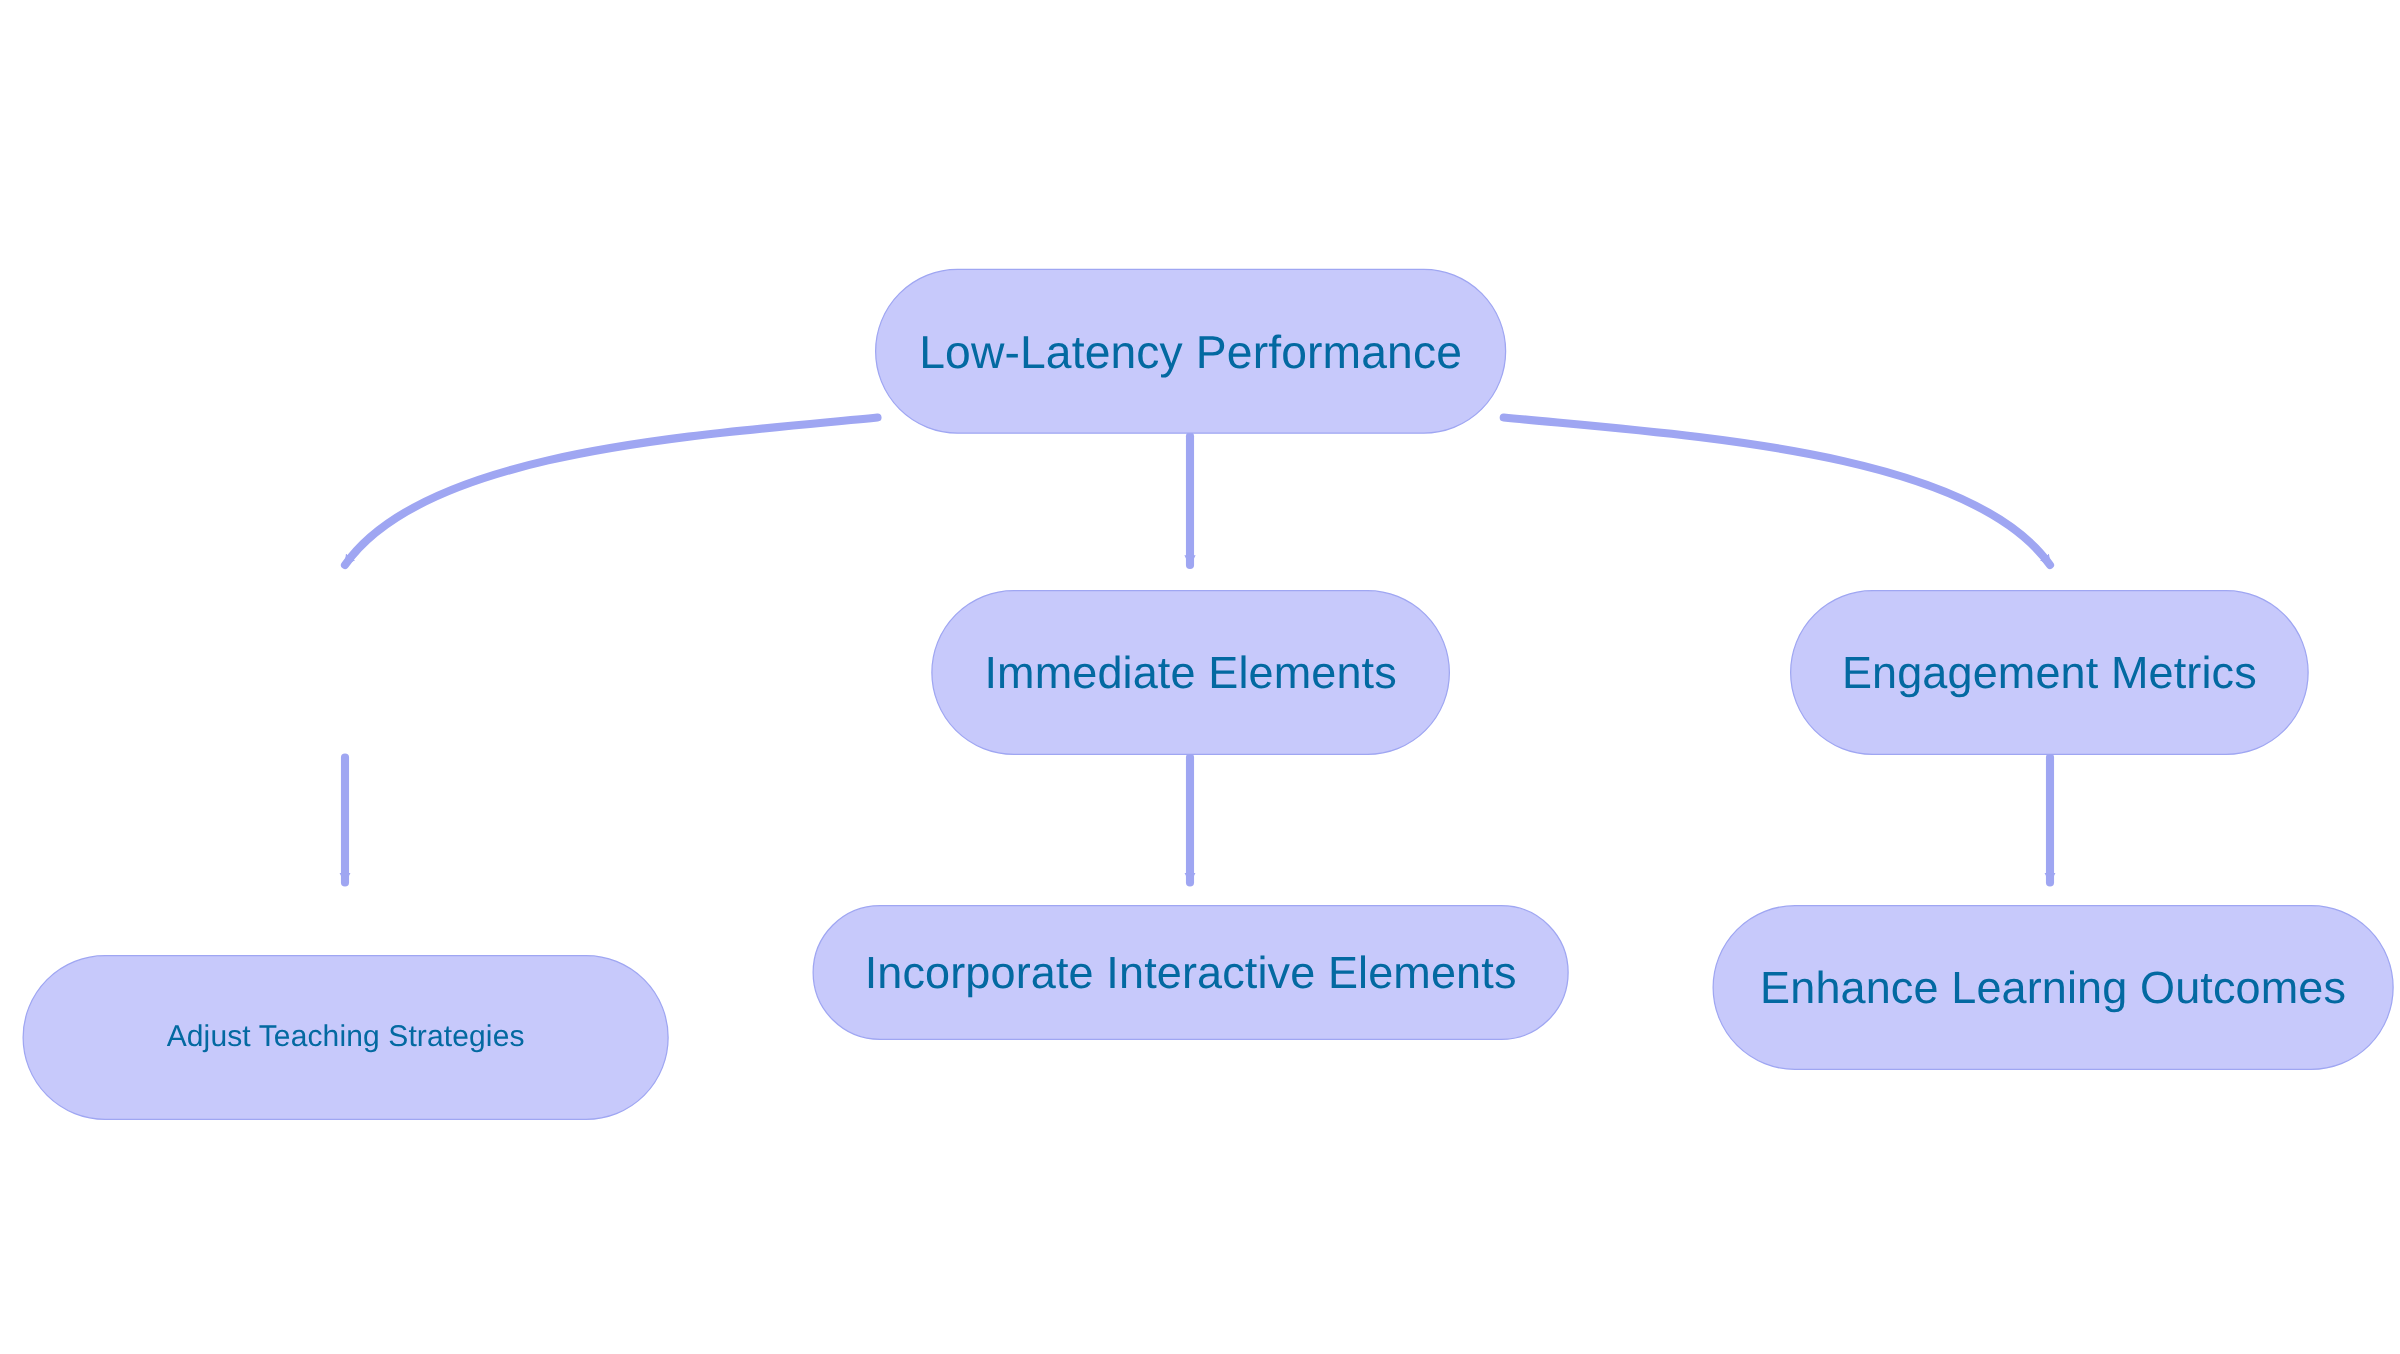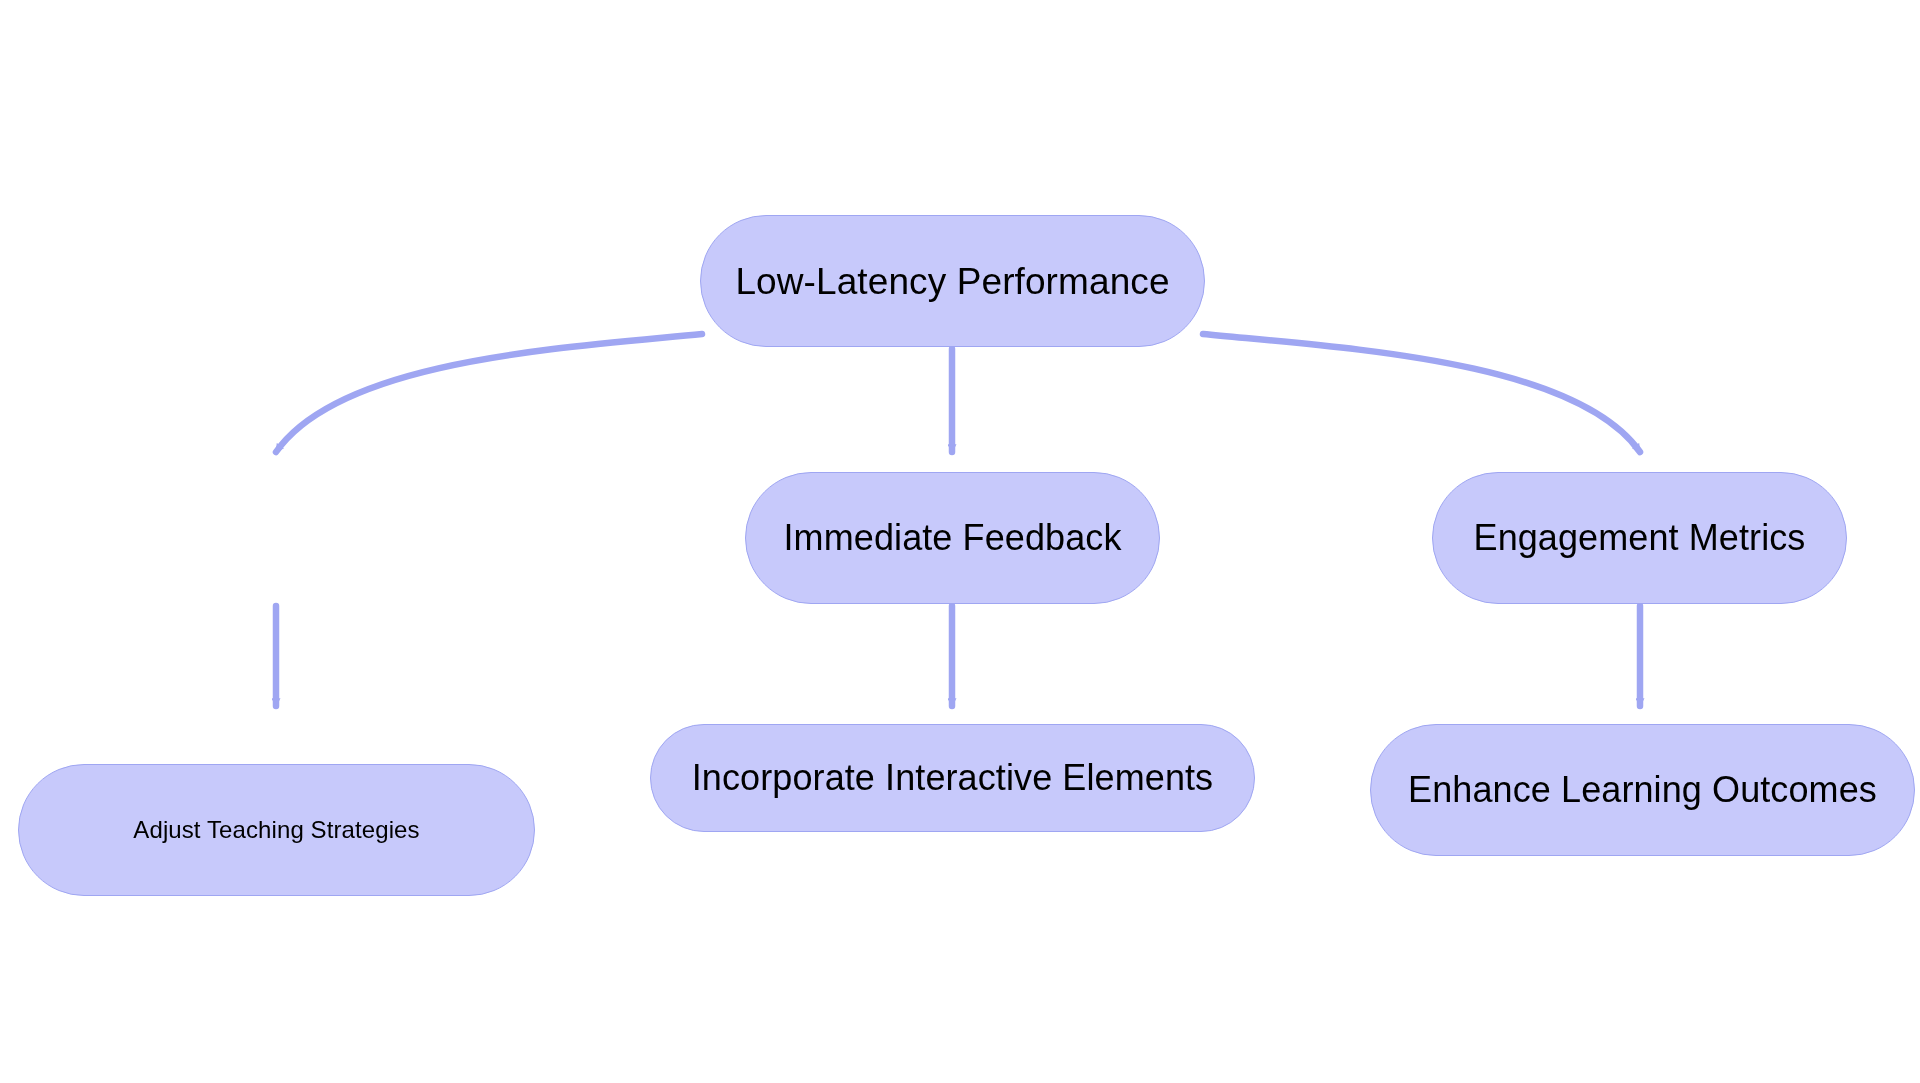--- a/index.html
+++ b/index.html
@@ -29,21 +29,21 @@
   }
   .node {
     position: absolute;
     box-sizing: border-box;
     display: flex;
     align-items: center;
     justify-content: center;
     background: #c7c9fb;
     border: 1.6px solid #9fa6f2;
     border-radius: 999px;
-    color: #000000;
+    color: #0369a1;
     font-family: "Liberation Sans", sans-serif;
     font-weight: 400;
     letter-spacing: 0.1px;
     white-space: nowrap;
   }
   .node-label {
     display: block;
     line-height: 1;
     padding: 0 6px;
   }
@@ -125,21 +125,21 @@
 
     <path d="M 1640 606 L 1640 706" fill="none" stroke="#9fa6f2" stroke-width="6.5" stroke-linecap="round" marker-end="url(#arrowhead)"></path>
   </svg>
 
   <div class="node" id="node-root">
     <span class="node-label">Low-Latency Performance</span>
   </div>
 
 
   <div class="node" id="node-feedback">
-    <span class="node-label">Immediate Feedback</span>
+    <span class="node-label">Immediate Elements</span>
   </div>
 
   <div class="node" id="node-engagement">
     <span class="node-label">Engagement Metrics</span>
   </div>
 
   <div class="node" id="node-strategies">
     <span class="node-label">Adjust Teaching Strategies</span>
   </div>
 

